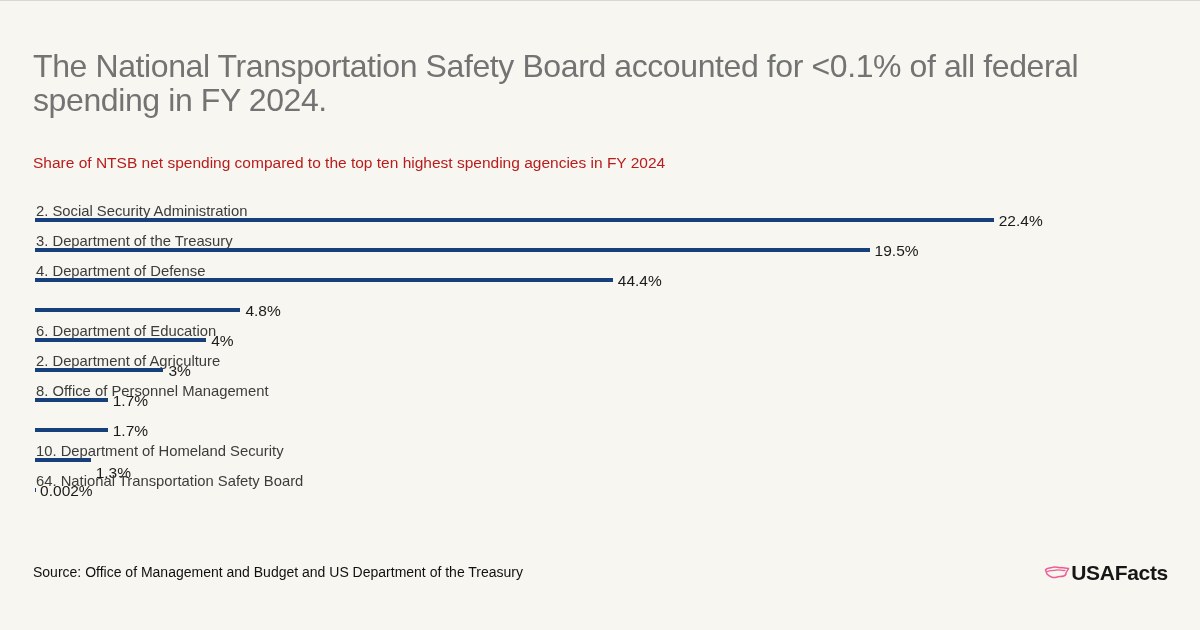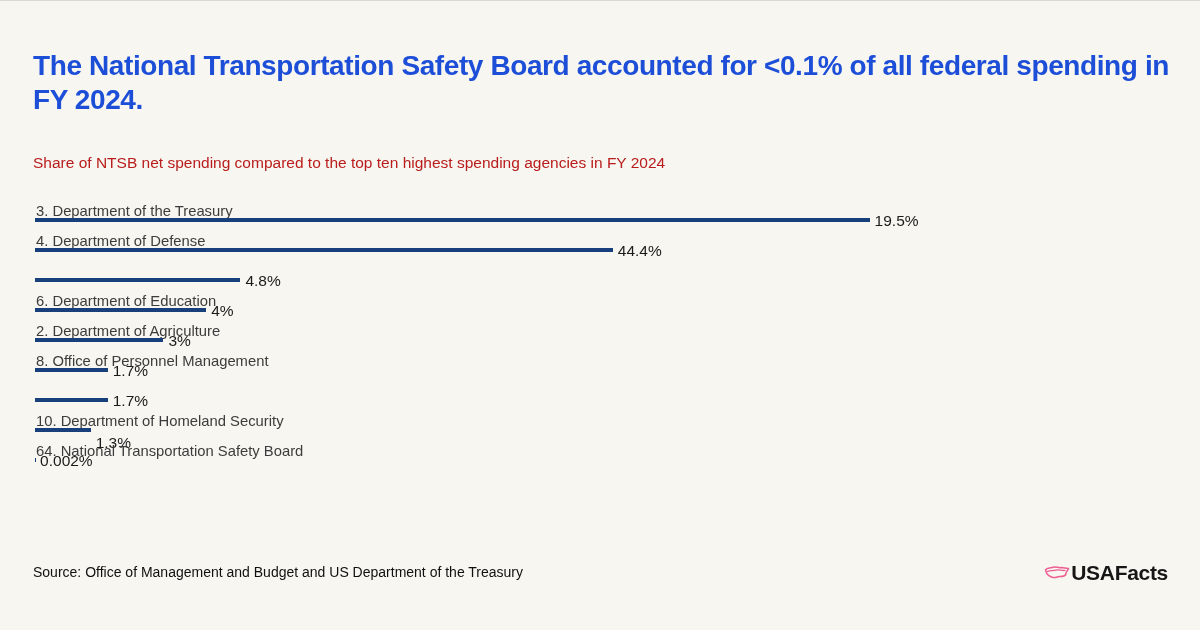--- a/index.html
+++ b/index.html
@@ -7,22 +7,22 @@
     width: 1200px; height: 630px;
     background: #f7f6f0;
     font-family: "Liberation Sans", sans-serif;
     position: relative;
     overflow: hidden;
     box-sizing: border-box;
     border-top: 1px solid #d9d8d1;
   }
   .title {
     position: absolute; left: 33px; top: 48px; width: 1145px;
-    font-size: 28px; font-weight: 700; line-height: 34px;
-    letter-spacing: -0.4px; color: #1d4ed8;
+    font-size: 32px; font-weight: 400; line-height: 34px;
+    letter-spacing: -0.4px; color: #737373;
   }
   .subtitle {
     position: absolute; left: 33px; top: 153px;
     font-size: 15.5px; color: #b91c1c;
   }
   .chart {
     position: absolute; left: 35px; top: 202px; width: 1150px;
   }
   .row { position: relative; height: 30px; }
   .row-label {
@@ -51,20 +51,25 @@
   }
 </style>
 </head>
 <body>
 
 <div class="title">The National Transportation Safety Board accounted for &lt;0.1% of all federal spending in FY 2024.</div>
 
 <div class="subtitle">Share of NTSB net spending compared to the top ten highest spending agencies in FY 2024</div>
 
 <div class="chart">
+    <div class="row">
+      <div class="row-label">2. Social Security Administration</div>
+      <div class="bar" style="width: 958.72px; background: rgb(23, 63, 124);"></div>
+      <div class="bar-value" style="left: 963.72px;">22.4%</div>
+    </div>
     <div class="row">
       <div class="row-label">3. Department of the Treasury</div>
       <div class="bar" style="width: 834.6px; background: rgb(23, 63, 124);"></div>
       <div class="bar-value" style="left: 839.6px;">19.5%</div>
     </div>
     <div class="row">
       <div class="row-label">4. Department of Defense</div>
       <div class="bar" style="width: 577.8px; background: rgb(23, 63, 124);"></div>
       <div class="bar-value" style="left: 582.8px;">44.4%</div>
     </div>

